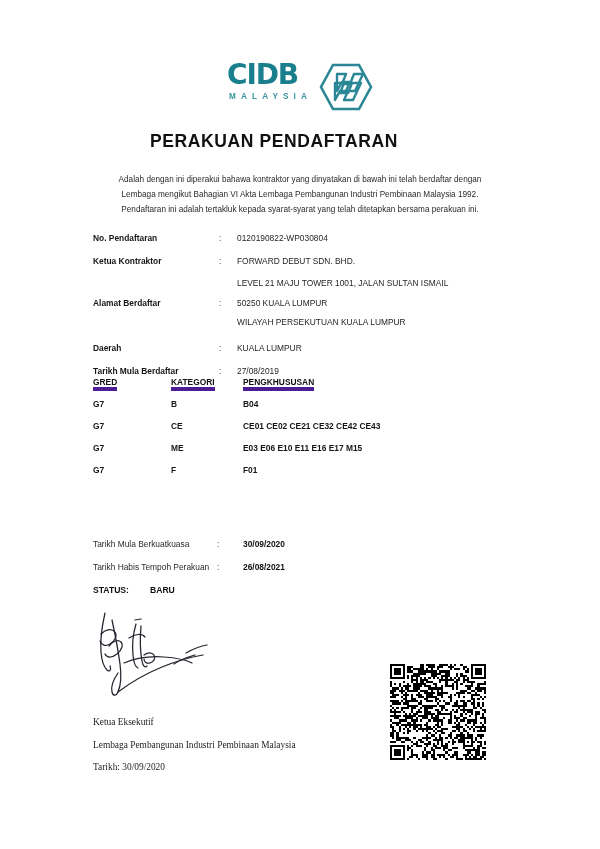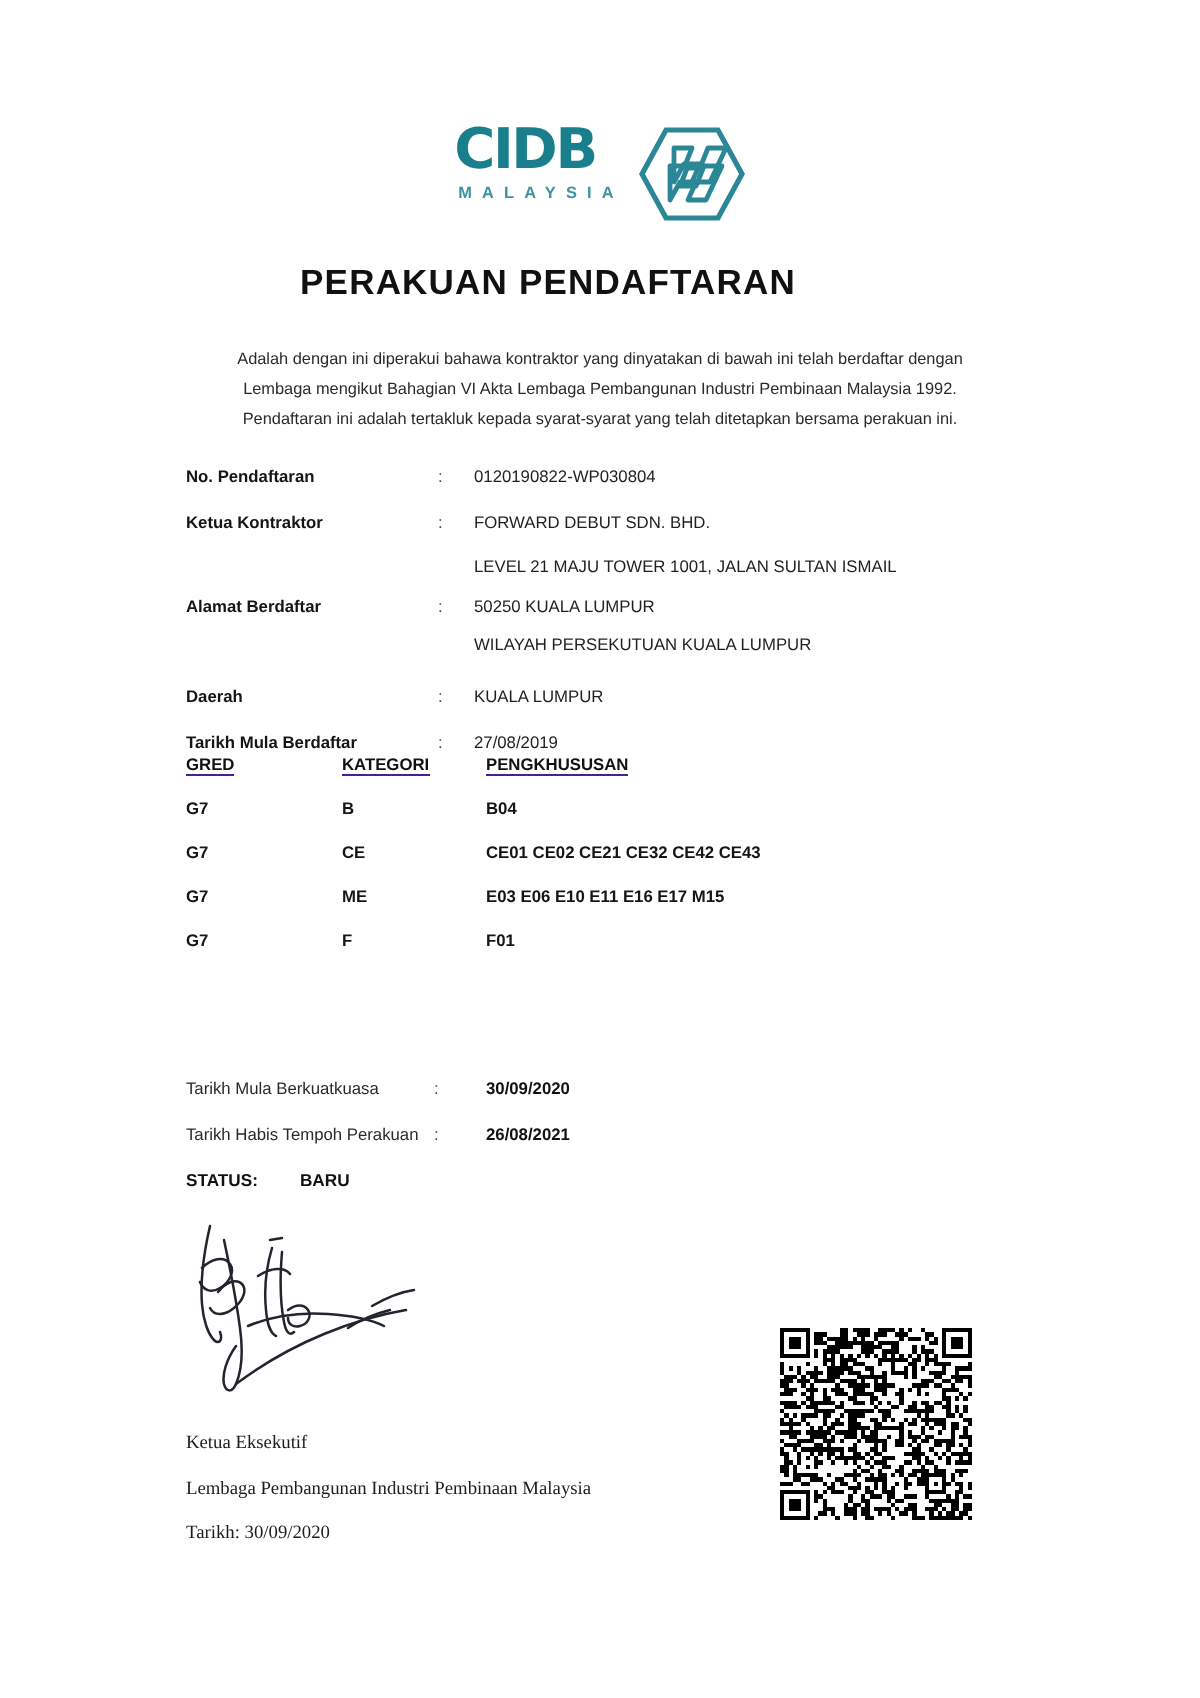--- a/index.html
+++ b/index.html
@@ -145,21 +145,21 @@
   .gt-c1 { width: 78px; flex: 0 0 78px; }
   .gt-c2 { width: 72px; flex: 0 0 72px; }
   .gt-c3 { flex: 1 1 auto; }
   .gt-head .gt-c1,
   .gt-head .gt-c2,
   .gt-head .gt-c3 {
     font-weight: 700;
     color: #111;
   }
   .gt-head span.hdr {
-    border-bottom: 1px solid #4c1d95;
+    border-bottom: 4px solid #4c1d95;
     padding-bottom: 0px;
   }
   .gt-row div {
     font-weight: 700;
     color: #151515;
   }
 
   
   .validity {
     position: absolute;

